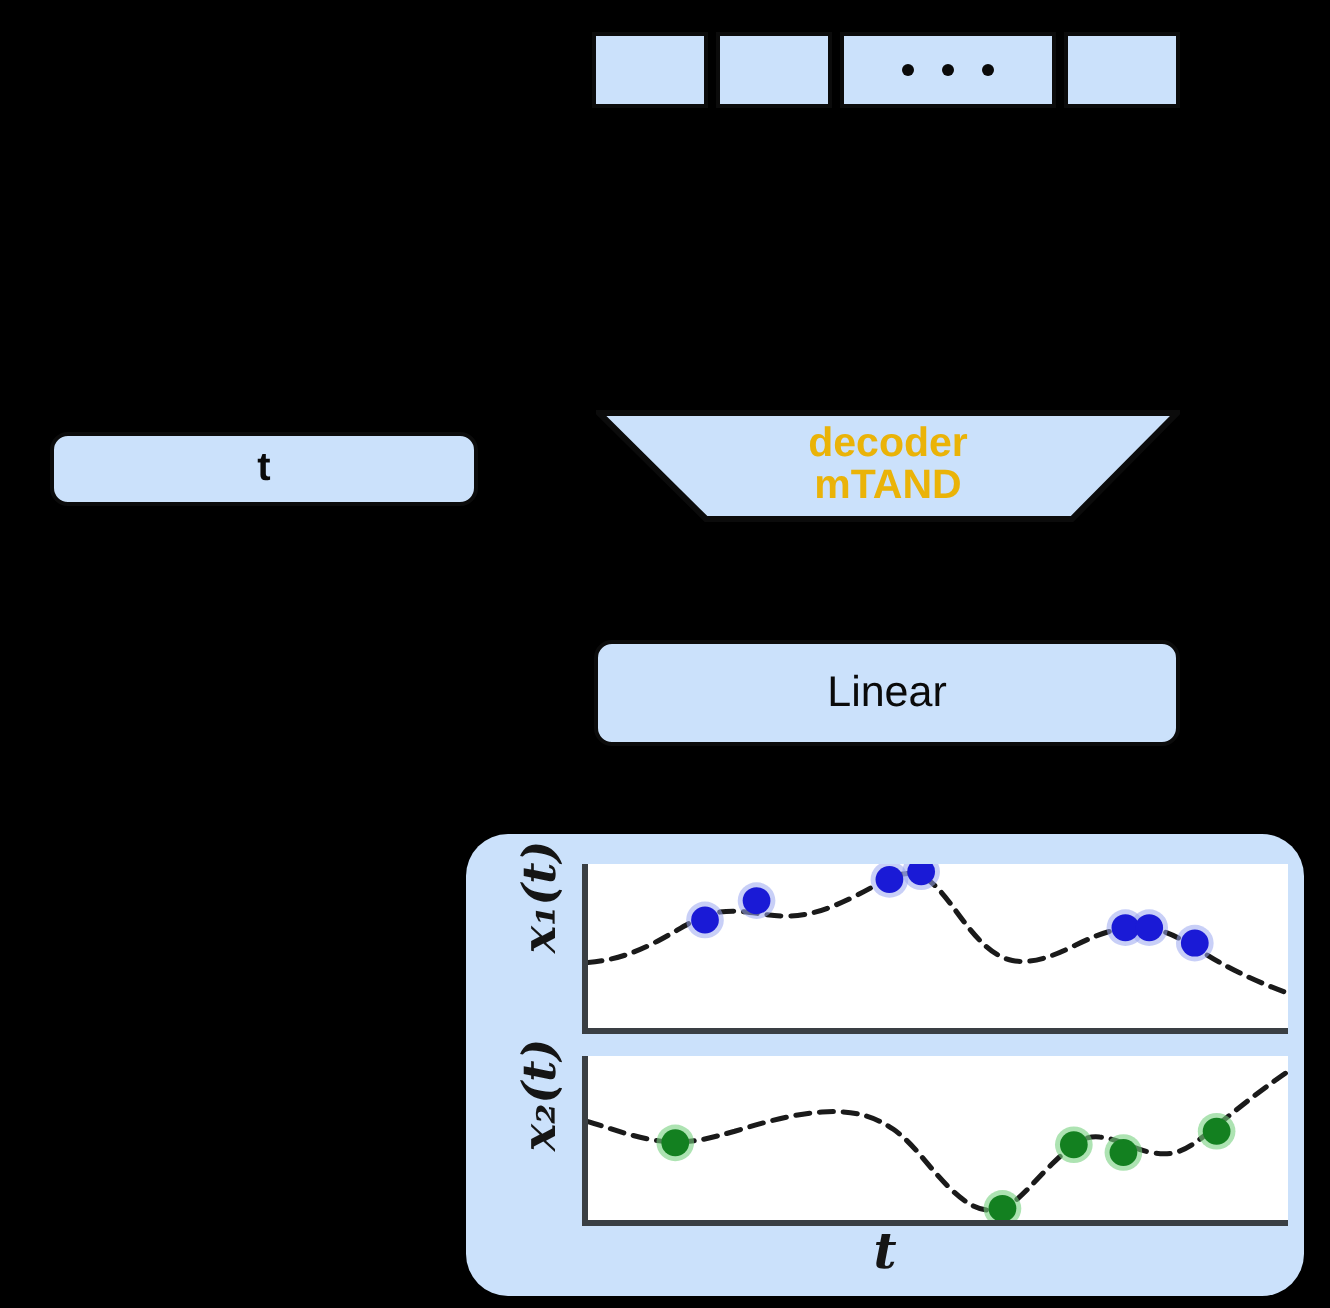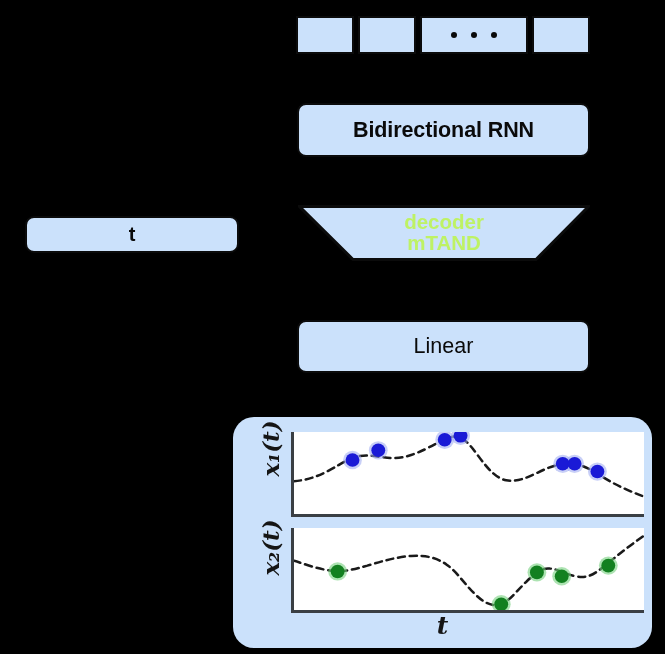--- a/index.html
+++ b/index.html
@@ -94,21 +94,21 @@
     position: absolute;
     left: 0; top: 0;
     width: 292px; height: 56px;
     display: flex;
     flex-direction: column;
     align-items: center;
     justify-content: center;
     line-height: 1.02;
     font-size: 20.5px;
     font-weight: bold;
-    color: #bef264;
+    color: #eab308;
     pointer-events: none;
   }
 
   
   #plot-panel {
     position: absolute;
     left: 233px;
     top: 417px;
     width: 419px;
     height: 231px;
@@ -170,23 +170,20 @@
     <div class="token" style="left:124px; width:108px;">
       <span class="token-dots">
         <i></i>
           <i></i>
           <i></i>
       </span>
     </div>
     <div class="token" style="left:236px; width:58px;"></div>
   </div>
 
-  <div class="blk rounded" id="bidir-rnn">
-    <span>Bidirectional RNN</span>
-  </div>
 
   <div class="blk rounded" id="t-input-box">
     <span>t</span>
   </div>
 
   <div id="decoder-trapezoid">
     <svg width="292" height="56" viewBox="0 0 292 56">
       <polygon points="1.5,1.5 290.5,1.5 238,54.5 55,54.5" fill="#cbe1fb" stroke="#0b0b0b" stroke-width="3" stroke-linejoin="miter"></polygon>
     </svg>
     <div class="trap-label">

